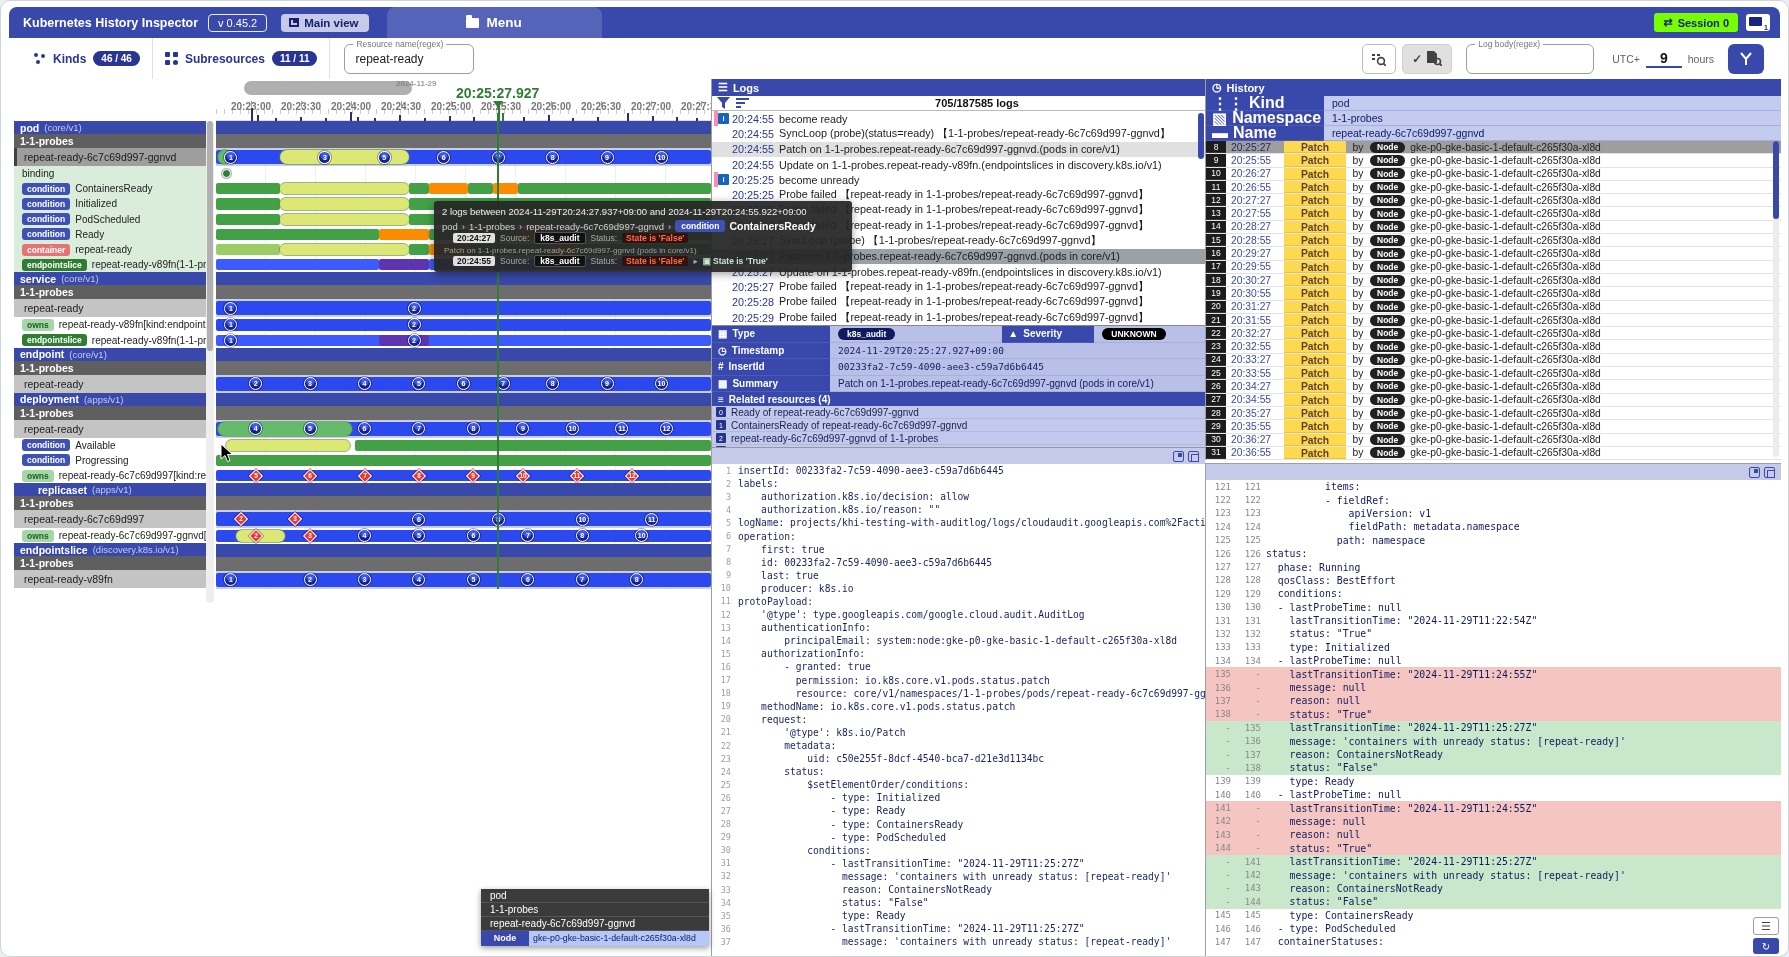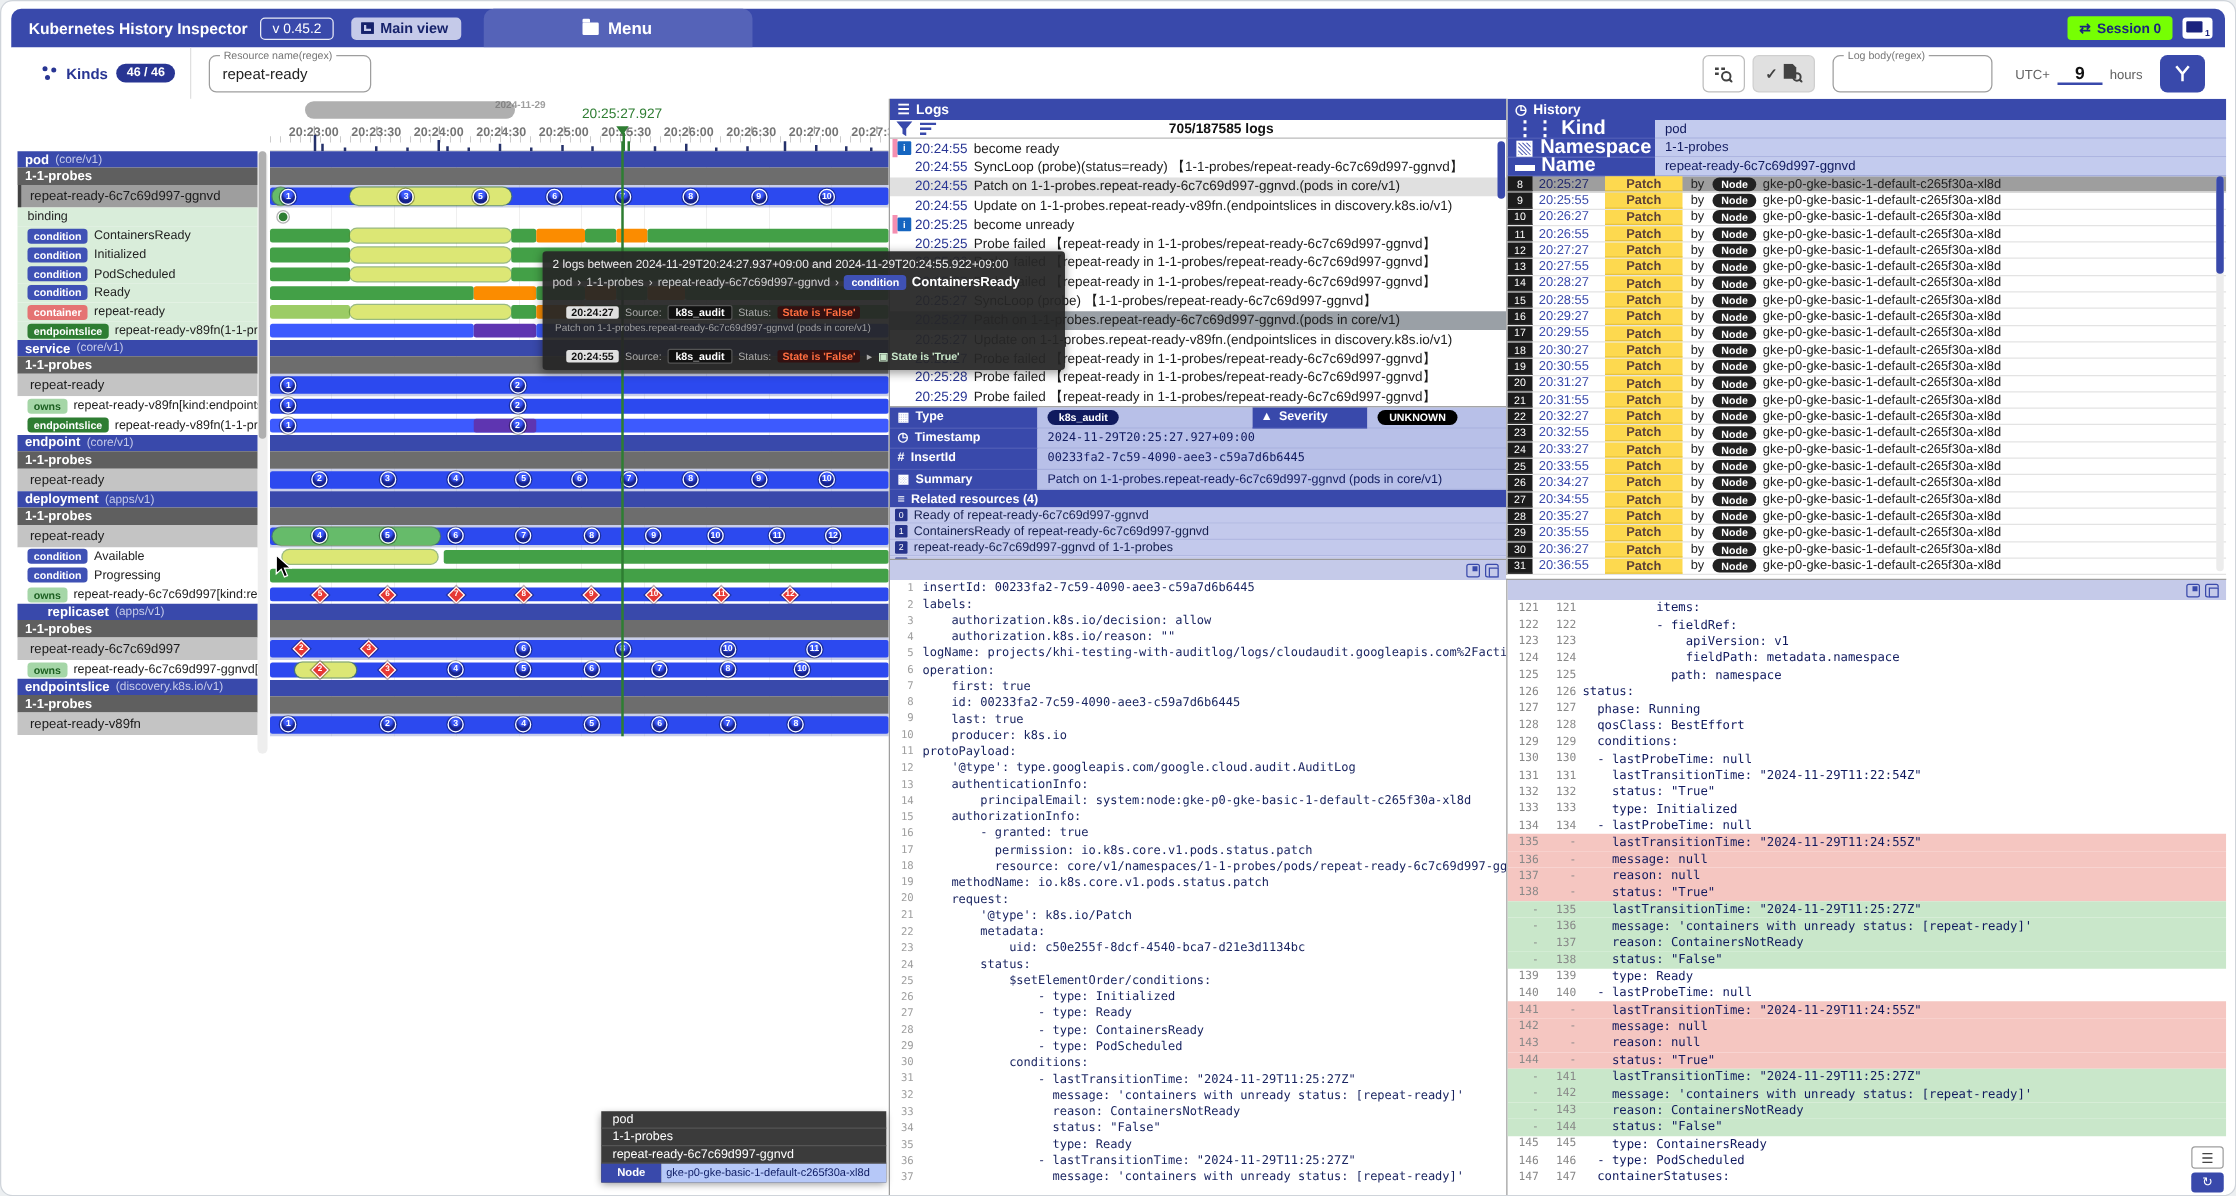--- a/index.html
+++ b/index.html
@@ -79,21 +79,21 @@
            background:radial-gradient(circle at 50% 30%, #3d5afe 0 30%, #16228a 55%); border:1.5px solid #fff;
            box-shadow:0 0 0 1px rgba(0,0,0,.35); color:#fff; font-size:7px; font-weight:bold;
            display:flex; align-items:center; justify-content:center; }
   .dmark { position:absolute; top:50%; width:10px; height:10px; margin:-5px 0 0 -5px; background:#e53935;
            border:1px solid #fff; box-shadow:0 0 0 1px rgba(0,0,0,.3); transform:rotate(45deg); }
   .dmark span { transform:rotate(-45deg); color:#fff; font-size:6.5px; font-weight:bold; display:block; text-align:center; line-height:8px; }
   .gdot { position:absolute; top:50%; width:9px; height:9px; margin:-4.5px 0 0 0; border-radius:50%; background:#2e7d32; border:1.5px solid #fff; box-shadow:0 0 0 1px rgba(0,0,0,.3); }
   #tl-scrollbar { position:absolute; left:205px; top:120px; width:8px; height:482px; background:#eee; border-radius:4px; }
   #tl-scrollbar i { position:absolute; left:1px; top:0; width:6px; height:230px; background:#b0b0b0; border-radius:3px; }
   #greenline { position:absolute; width:2px; background:#2e7d32; z-index:4; }
-  #greenlabel { position:absolute; color:#2e7d32; font-weight:normal; font-size:11px; z-index:5; transform:translateX(-50%); }
+  #greenlabel { position:absolute; color:#2e7d32; font-weight:bold; font-size:14px; z-index:5; transform:translateX(-50%); }
   #greentri { position:absolute; z-index:5; width:0; height:0; border:5px solid transparent; border-top:7px solid #2e7d32; transform:translateX(-50%); }
 
   
   #logs { position:absolute; left:710px; top:78px; width:494px; height:879px; border-left:1px solid #9e9e9e; background:#fff; }
   .pane-hdr { height:17px; background:#3949ab; color:#fff; font-size:11px; font-weight:bold;
               display:flex; align-items:center; gap:5px; padding:0 6px; }
   #log-count { height:15px; border-bottom:1px solid #bbb; display:flex; align-items:center; font-size:11px; font-weight:bold; color:#111; }
   #log-count .cnt { flex:1; text-align:center; }
   #log-entries { position:relative; }
   .lrow { display:flex; align-items:center; height:15.3px; font-size:10.8px; overflow:hidden; white-space:nowrap; padding-left:2px; }
@@ -151,21 +151,21 @@
   .dline .ct { font-family:"DejaVu Sans Mono",monospace; font-size:9.8px; color:#101a5e; white-space:pre; }
   .dline.r { background:#f5c6c1; }
   .dline.g { background:#c9e7ca; }
 
   
   #tt1 { position:absolute; left:433px; top:200px; width:418px; background:rgba(38,38,38,.94); color:#eee;
          border-radius:3px; padding:5px 8px; z-index:30; font-size:9.5px; box-shadow:0 2px 8px rgba(0,0,0,.4); }
   #tt1 .bc { margin-top:3px; display:flex; align-items:center; gap:4px; font-size:9.5px; color:#cfcfcf; white-space:nowrap; overflow:hidden; }
   #tt1 .bc .cbadge { background:#3f51b5; color:#fff; border-radius:3px; padding:1px 6px; font-size:8.5px; font-weight:bold; }
   #tt1 .bc .last { color:#fff; font-weight:bold; font-size:10.5px; }
-  .tt-entry { display:flex; align-items:center; gap:5px; margin-top:12px; white-space:nowrap;padding-left:11px; }
+  .tt-entry { display:flex; align-items:center; gap:5px; margin-top:0; white-space:nowrap;padding-left:11px; }
   .tt-chip { background:#e0e0e0; color:#111; border-radius:2px; padding:0 4px; font-size:8.5px; font-weight:bold; }
   .tt-lab { color:#aaa; font-size:8.5px; }
   .tt-dark { background:#111; border:1px solid #555; color:#fff; border-radius:2px; padding:0 5px; font-size:8.5px; font-weight:bold; }
   .tt-false { background:#311; border-radius:2px; padding:0 4px; color:#ff6e40; font-size:8.5px; font-weight:bold; }
   .tt-true { color:#c8e6c9; font-size:8.5px; font-weight:bold; }
   .tt-sub { color:#9e9e9e; font-size:8px; margin:2px 0 0 2px; white-space:nowrap; overflow:hidden; }
 
   #tt2 { position:absolute; left:480px; top:888px; width:228px; background:#3b3b3b; color:#fff; z-index:30;
          box-shadow:0 2px 6px rgba(0,0,0,.4); font-size:10px; }
   #tt2 .r { height:14px; line-height:14px; padding-left:9px; border-bottom:1px solid #555; white-space:nowrap; overflow:hidden; }
@@ -209,20 +209,30 @@
 
   <div id="tbar">
     <span class="tb-btn" style="margin-left:12px">
       <svg width="13" height="13" viewBox="0 0 13 13">
           <circle cx="3" cy="3" r="2" fill="#283593"></circle>
           <circle cx="10" cy="4" r="2" fill="#283593"></circle>
           <circle cx="5" cy="10" r="2" fill="#283593"></circle>
         </svg>
       <span>Kinds</span>
       <span class="tb-pill">46 / 46</span>
+    </span>
+    <span class="tb-btn">
+      <svg width="13" height="13" viewBox="0 0 13 13">
+          <rect x="0" y="0" width="5" height="5" rx="1" fill="#283593"></rect>
+          <rect x="8" y="0" width="5" height="5" rx="1" fill="#283593"></rect>
+          <rect x="0" y="8" width="5" height="5" rx="1" fill="#283593"></rect>
+          <circle cx="10.5" cy="10.5" r="2.5" fill="#283593"></circle>
+        </svg>
+      <span>Subresources</span>
+      <span class="tb-pill">11 / 11</span>
     </span>
     <span class="field" style="width:130px; margin-left:14px">
       <span class="flabel">Resource name(regex)</span>
       <span>repeat-ready</span>
     </span>
 
     <span class="iconbtn" style="margin-left:auto">
       <svg width="14" height="14" viewBox="0 0 14 14">
           <rect x="0" y="2" width="3" height="2" fill="#424242"></rect>
           <rect x="5" y="2" width="3" height="2" fill="#424242"></rect>

